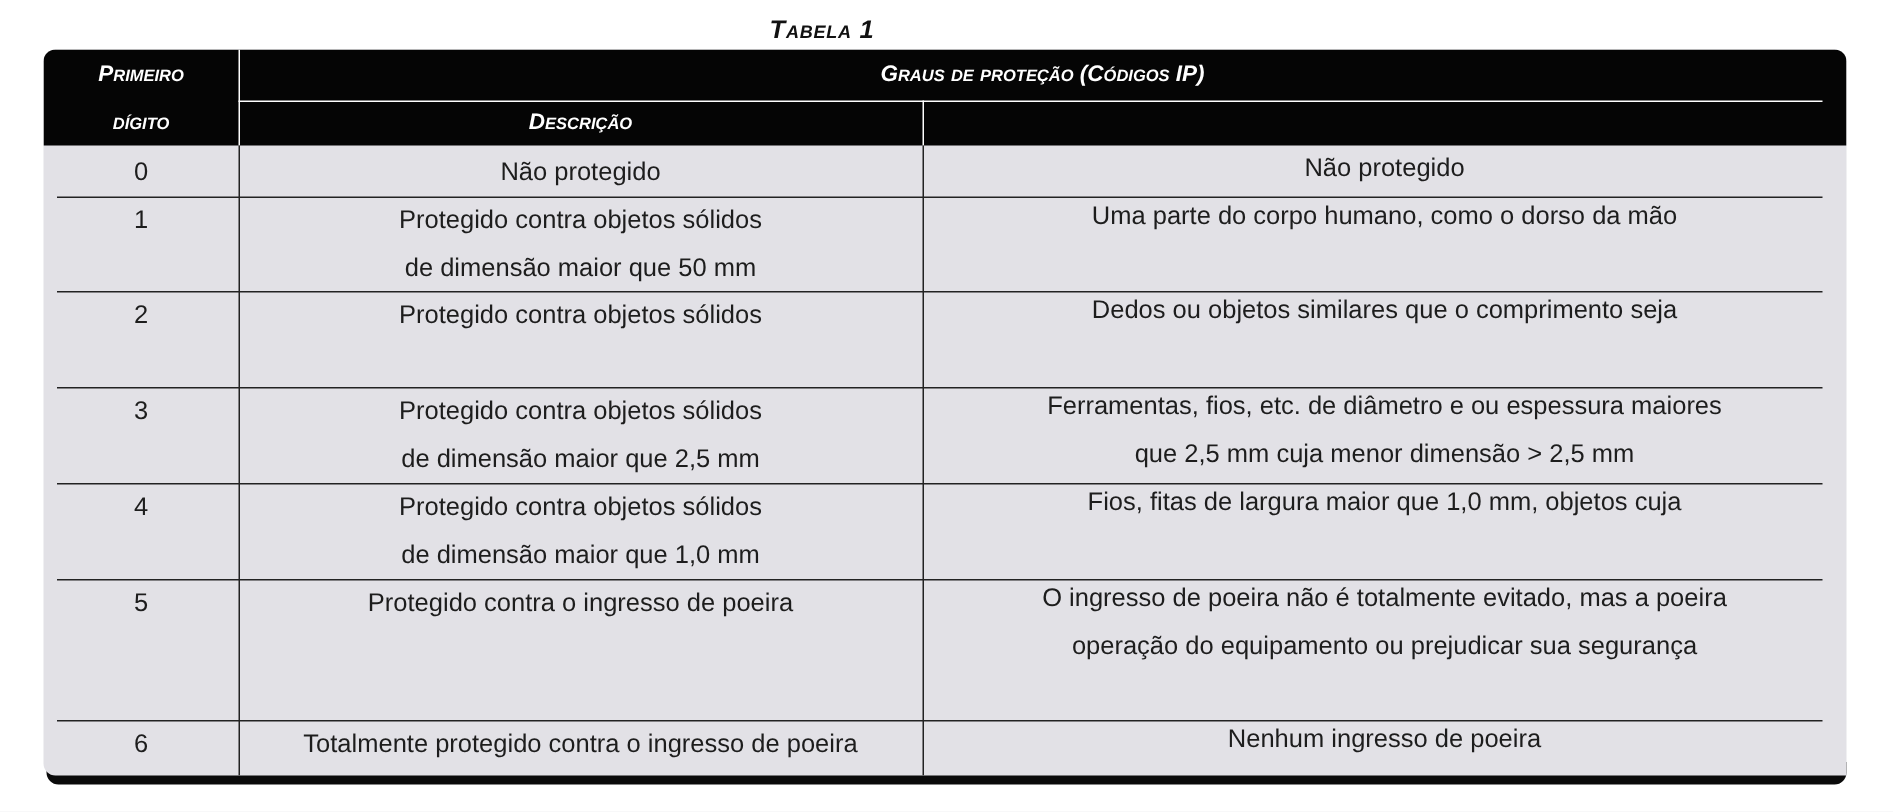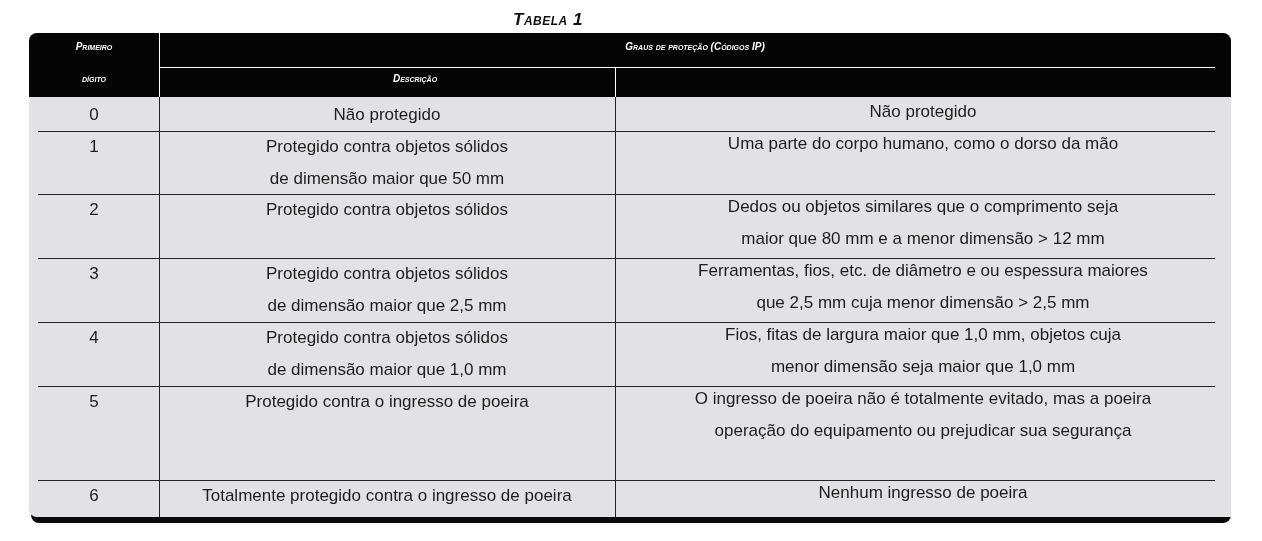--- a/index.html
+++ b/index.html
@@ -7,21 +7,21 @@
          font-family:"Liberation Sans", "DejaVu Sans", sans-serif; color:#1a1a1a; }
   .caption { position:absolute; left:0; width:1096px; top:10px; text-align:center;
              font-weight:bold; font-style:italic; font-size:17px; color:#111;
              font-variant:small-caps; letter-spacing:0.5px; }
   .table-wrap { position:absolute; left:29px; top:33px; width:1202px; height:484px;
                 background:#e2e1e6; border-radius:8px 8px 0 8px; overflow:hidden; }
   .shadow { position:absolute; left:31px; top:508px; width:1200px; height:15px;
             background:#0a0a0a; border-radius:0 0 8px 8px; }
   .head { position:absolute; left:0; top:0; width:1202px; height:64px; background:#050505; color:#fff; }
   .hcell { position:absolute; font-weight:bold; font-style:italic; font-variant:small-caps;
-           font-size:10px; text-align:center; color:#fff; }
+           font-size:15px; text-align:center; color:#fff; }
   .vline { position:absolute; background:#fff; width:1px; }
   .hline { position:absolute; background:#fff; height:1px; }
   .row { position:absolute; left:0; width:1202px; }
   .cell { position:absolute; top:0; text-align:center; font-size:17px; line-height:32px; color:#1d1d1d; }
   .c1 { left:0; width:130px; }
   .c2 { left:130px; width:456px; }
   .c3 { left:586px; width:616px; }
   .rline { position:absolute; left:9px; width:1177px; height:1px; background:#222; }
   .colline { position:absolute; width:1px; background:#222; }
 </style>
@@ -32,21 +32,21 @@
 
 <div class="shadow"></div>
 
 <div class="table-wrap">
   <div class="head">
     <div class="hcell" style="left:0;width:130px;top:8px;">Primeiro</div>
     <div class="hcell" style="left:0;width:130px;top:40px;">dígito</div>
     <div class="vline" style="left:130px;top:0;height:64px;"></div>
     <div class="hcell" style="left:130px;width:1072px;top:8px;font-style:italic;">Graus de proteção (Códigos IP)</div>
     <div class="hline" style="left:130px;top:34px;width:1056px;"></div>
-    <div class="hcell" style="left:130px;width:456px;top:40px;padding-left:28px;">Descrição</div>
+    <div class="hcell" style="left:130px;width:456px;top:40px;">Descrição</div>
     <div class="vline" style="left:586px;top:34px;height:30px;"></div>
   </div>
 
   <div class="colline" style="left:130px;top:64px;height:420px;"></div>
   <div class="colline" style="left:586px;top:64px;height:420px;"></div>
 
   <div class="row" style="top:66px;height:32px;">
     <div class="cell c1">0</div>
     <div class="cell c2">
         <div>Não protegido</div>
@@ -69,21 +69,20 @@
   </div>
   <div class="rline" style="top:161px;"></div>
 
   <div class="row" style="top:161px;height:64px;">
     <div class="cell c1">2</div>
     <div class="cell c2">
       <div>Protegido contra objetos sólidos</div>
     </div>
     <div class="cell c3" style="top:-3px">
       <div>Dedos ou objetos similares que o comprimento seja</div>
-      <div>maior que 80 mm e a menor dimensão &gt; 12 mm</div>
     </div>
   </div>
   <div class="rline" style="top:225px;"></div>
 
   <div class="row" style="top:225px;height:64px;">
     <div class="cell c1">3</div>
     <div class="cell c2">
       <div>Protegido contra objetos sólidos</div>
       <div>de dimensão maior que 2,5 mm</div>
     </div>
@@ -95,21 +94,20 @@
   <div class="rline" style="top:289px;"></div>
 
   <div class="row" style="top:289px;height:64px;">
     <div class="cell c1">4</div>
     <div class="cell c2">
       <div>Protegido contra objetos sólidos</div>
       <div>de dimensão maior que 1,0 mm</div>
     </div>
     <div class="cell c3" style="top:-3px">
       <div>Fios, fitas de largura maior que 1,0 mm, objetos cuja</div>
-      <div>menor dimensão seja maior que 1,0 mm</div>
     </div>
   </div>
   <div class="rline" style="top:353px;"></div>
 
   <div class="row" style="top:353px;height:94px;">
     <div class="cell c1">5</div>
     <div class="cell c2">
       <div>Protegido contra o ingresso de poeira</div>
     </div>
     <div class="cell c3" style="top:-3px">

